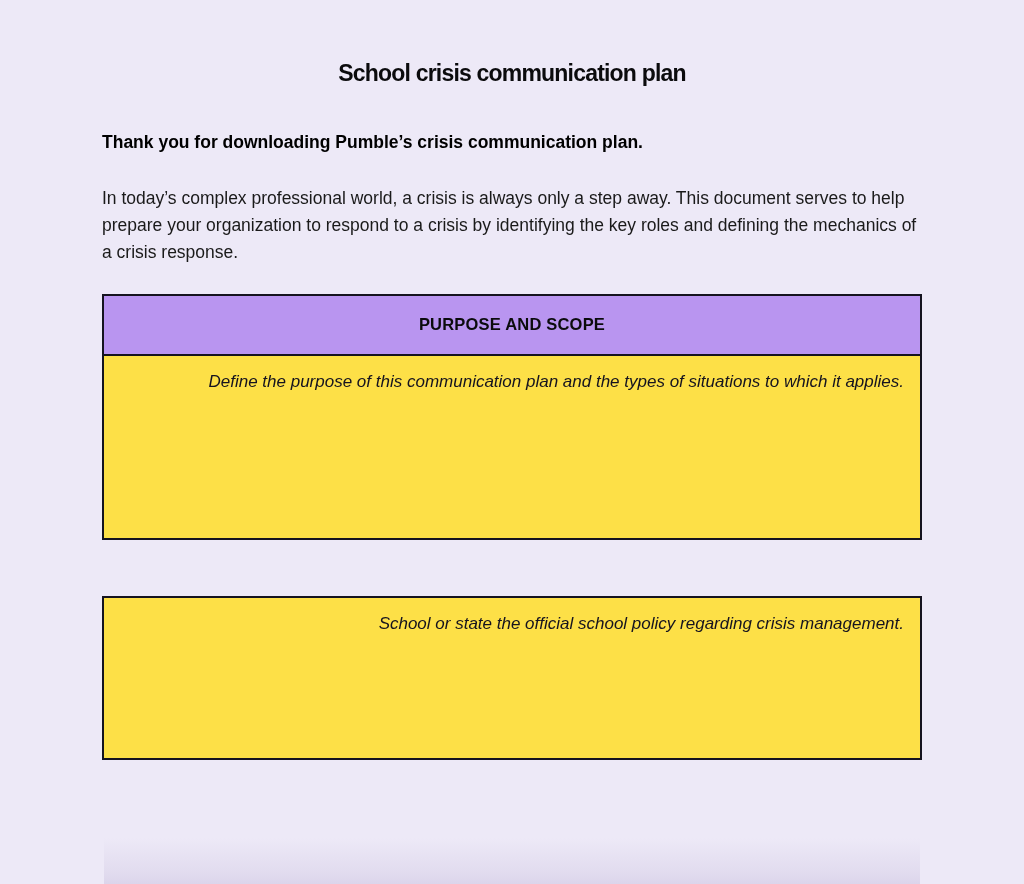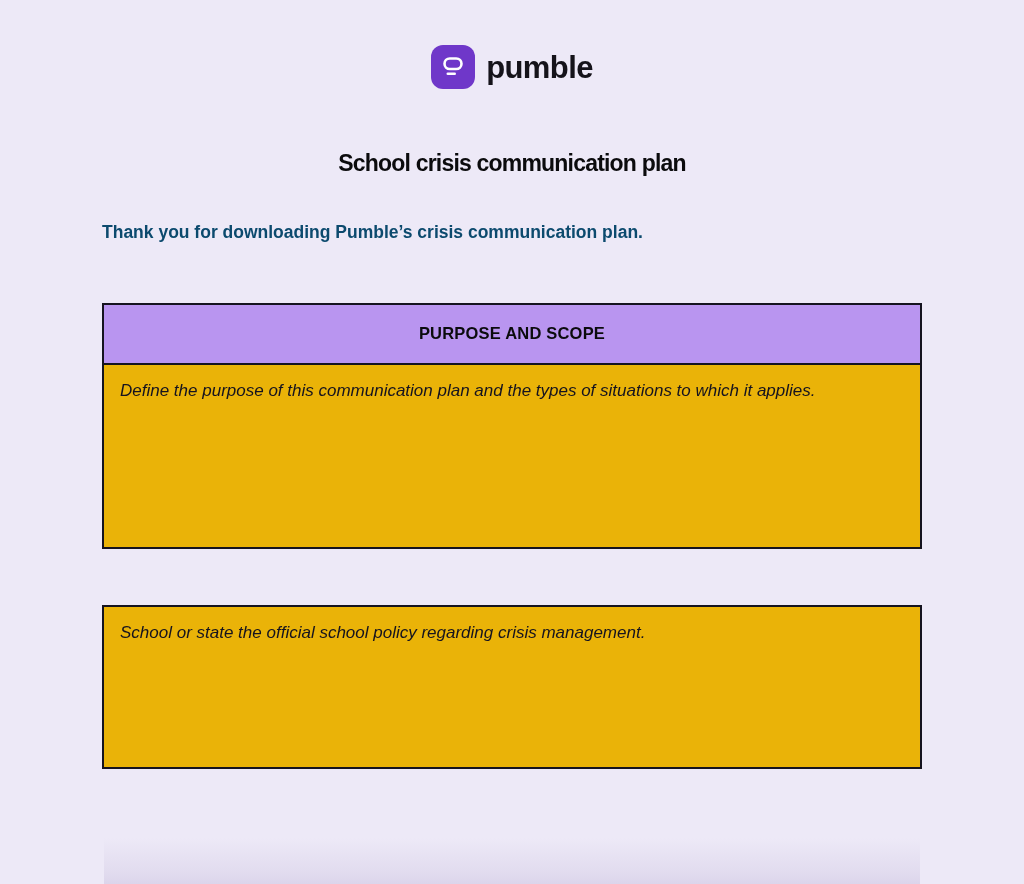--- a/index.html
+++ b/index.html
@@ -69,21 +69,21 @@
   .content {
     width: 820px;
     margin: 0 auto;
     padding-top: 42px;
     box-sizing: border-box;
   }
 
   .intro-bold {
     font-size: 17.5px;
     font-weight: 700;
-    color: #0c4a6e;
+    color: #000000;
     line-height: 1.45;
     margin: 0 0 30px 0;
   }
   .intro-para {
     font-size: 17.5px;
     font-weight: 400;
     color: #1a1a1a;
     line-height: 1.55;
     margin: 0;
   }
@@ -104,22 +104,22 @@
     border-bottom: 2px solid #15131f;
     text-align: center;
     font-size: 16.5px;
     font-weight: 700;
     letter-spacing: 0.2px;
     color: #0b0b0d;
     padding: 19px 12px 20px 12px;
     box-sizing: border-box;
   }
   .section-body {
-    background: #eab308;
-    text-align: left;
+    background: #fde047;
+    text-align: right;
     padding: 14px 16px 0 16px;
     box-sizing: border-box;
   }
   .section-body .hint {
     font-size: 17px;
     font-style: italic;
     color: #15131f;
     line-height: 1.4;
     display: block;
   }
@@ -135,34 +135,26 @@
     height: 46px;
     background: linear-gradient(to bottom, rgba(222,216,236,0) 0%, rgba(216,209,232,0.55) 75%, rgba(214,206,231,0.75) 100%);
     pointer-events: none;
   }
 </style>
 </head>
 <body>
 
 <div class="page">
 
-  <div class="logo-row">
-    <span class="logo-mark">
-      <svg width="26" height="26" viewBox="0 0 26 26" aria-hidden="true">
-        <rect x="4.5" y="4.5" width="17" height="10.5" rx="5.25" fill="none" stroke="#ffffff" stroke-width="2.6"></rect>
-        <rect x="6.5" y="18.4" width="9.5" height="2.7" rx="1.35" fill="#ffffff"></rect>
-      </svg>
-    </span>
-    <span class="logo-word">pumble</span>
-  </div>
 
   <h1 class="doc-title">School crisis communication plan</h1>
 
   <div class="content">
     <p class="intro-bold">Thank you for downloading Pumble’s crisis communication plan.</p>
+    <p class="intro-para">In today’s complex professional world, a crisis is always only a step away. This document serves to help prepare your organization to respond to a crisis by identifying the key roles and defining the mechanics of a crisis response.</p>
   </div>
 
   <div class="section-spacer-1"></div>
 
   <div class="section">
     <div class="section-header">PURPOSE AND SCOPE</div>
     <div class="section-body body-tall-1">
       <span class="hint">Define the purpose of this communication plan and the types of situations to which it applies.</span>
     </div>
   </div>

